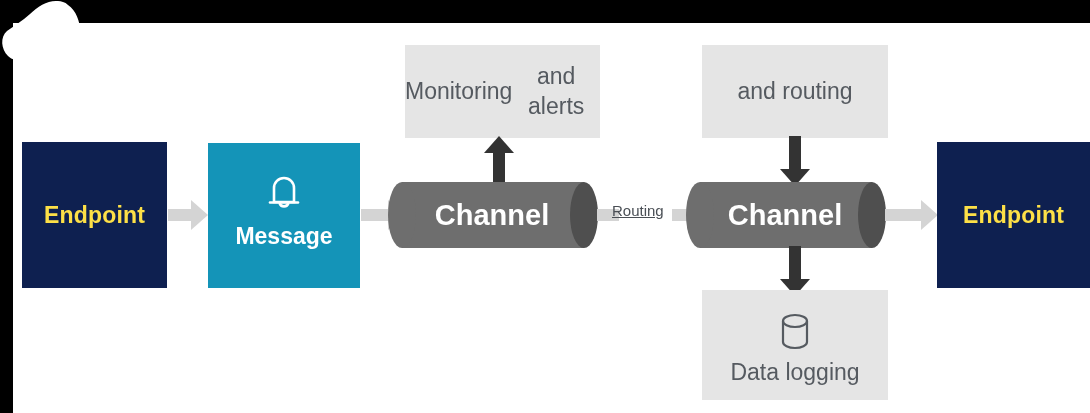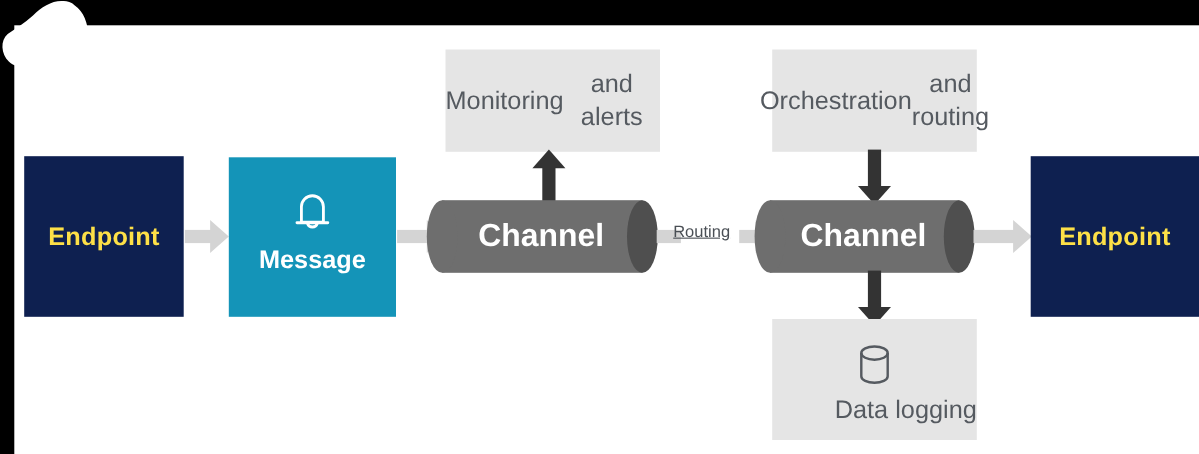--- a/index.html
+++ b/index.html
@@ -109,21 +109,20 @@
   </div>
 
   <div class="hline" style="left:597px;top:209px;width:22px;"></div>
   <div class="routinglabel" style="left:612px;top:202px;">Routing</div>
   <div class="harrow" style="left:672px;top:200px;width:32px;">
     <div class="shaft" style="width:16px;"></div>
     <div class="head" style="left:15px;"></div>
   </div>
 
   <div class="box grayboxtxt" style="left:702px;top:45px;width:186px;height:93px;">
-    <span>Orchestration</span>
     <span>and routing</span>
   </div>
 
   <div class="varrow" style="left:780px;top:136px;height:50px;">
     <div class="shaft" style="top:0;bottom:16px;"></div>
     <div class="headdown"></div>
   </div>
 
   <div class="cyl" style="left:700px;top:182px;width:186px;height:66px;">
     <div class="body"></div>
@@ -135,21 +134,21 @@
   <div class="varrow" style="left:780px;top:246px;height:50px;">
     <div class="shaft" style="top:0;bottom:16px;"></div>
     <div class="headdown"></div>
   </div>
 
   <div class="box grayboxtxt" style="left:702px;top:290px;width:186px;height:110px;">
     <svg class="dbicon" style="left:50%;top:22px;margin-left:-17px;width:34px;height:42px;" viewBox="0 0 34 42">
       <ellipse cx="17" cy="9" rx="12" ry="6" fill="none" stroke="#555a60" stroke-width="2.2"></ellipse>
       <path d="M5 9 L5 30 A12 6 0 0 0 29 30 L29 9" fill="none" stroke="#555a60" stroke-width="2.2"></path>
     </svg>
-    <span class="dblabel" style="left:0;top:68px;text-align:right;">Data logging</span>
+    <span class="dblabel" style="left:0;top:68px;">Data logging</span>
   </div>
 
   <div class="harrow" style="left:885px;top:200px;width:54px;">
     <div class="shaft" style="width:37px;"></div>
     <div class="head" style="left:36px;"></div>
   </div>
 
   <div class="box endpoint" style="left:937px;top:142px;width:153px;height:146px;">
     <span>Endpoint</span>
   </div>

